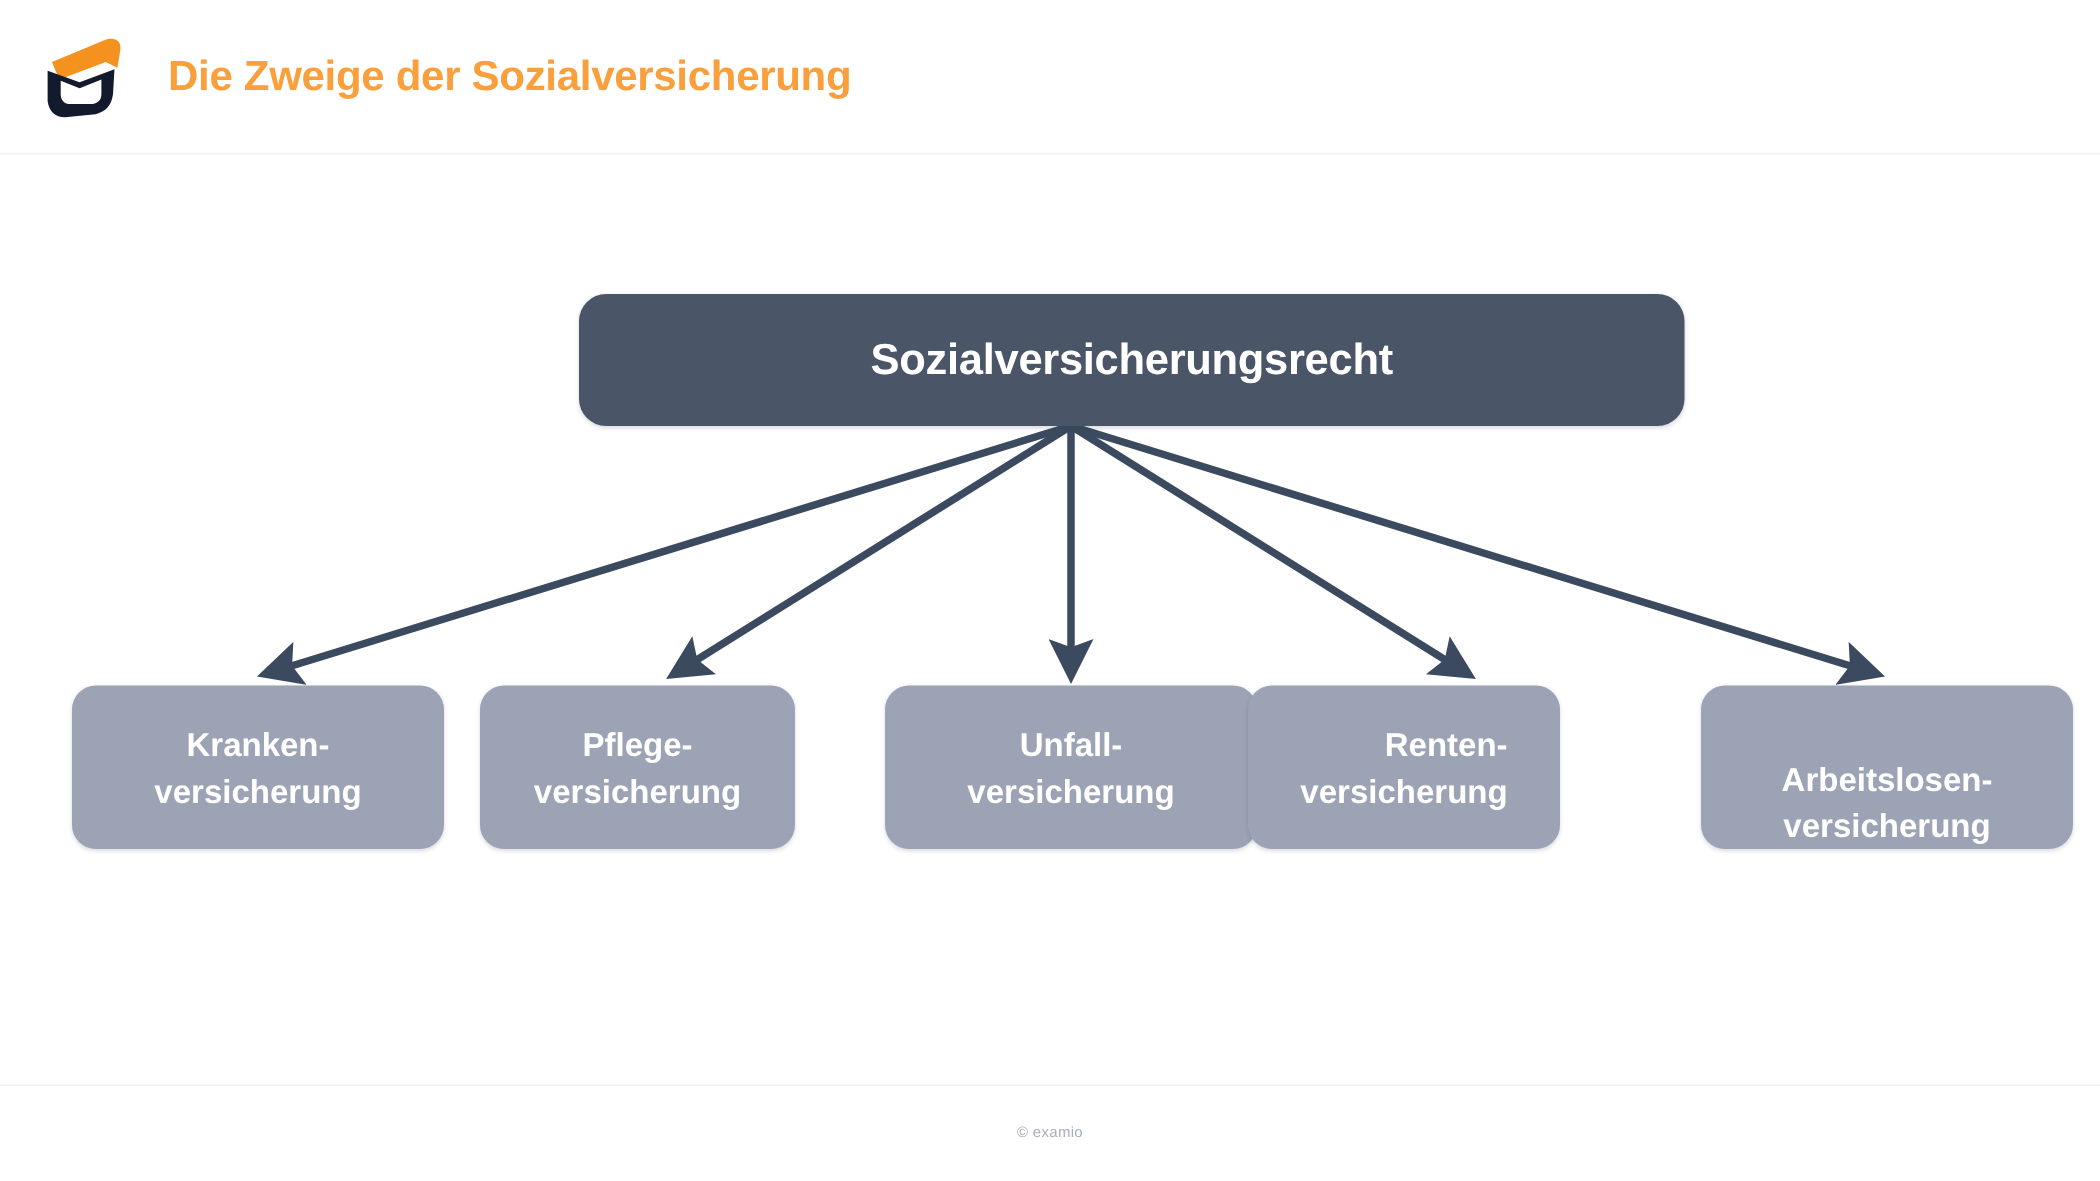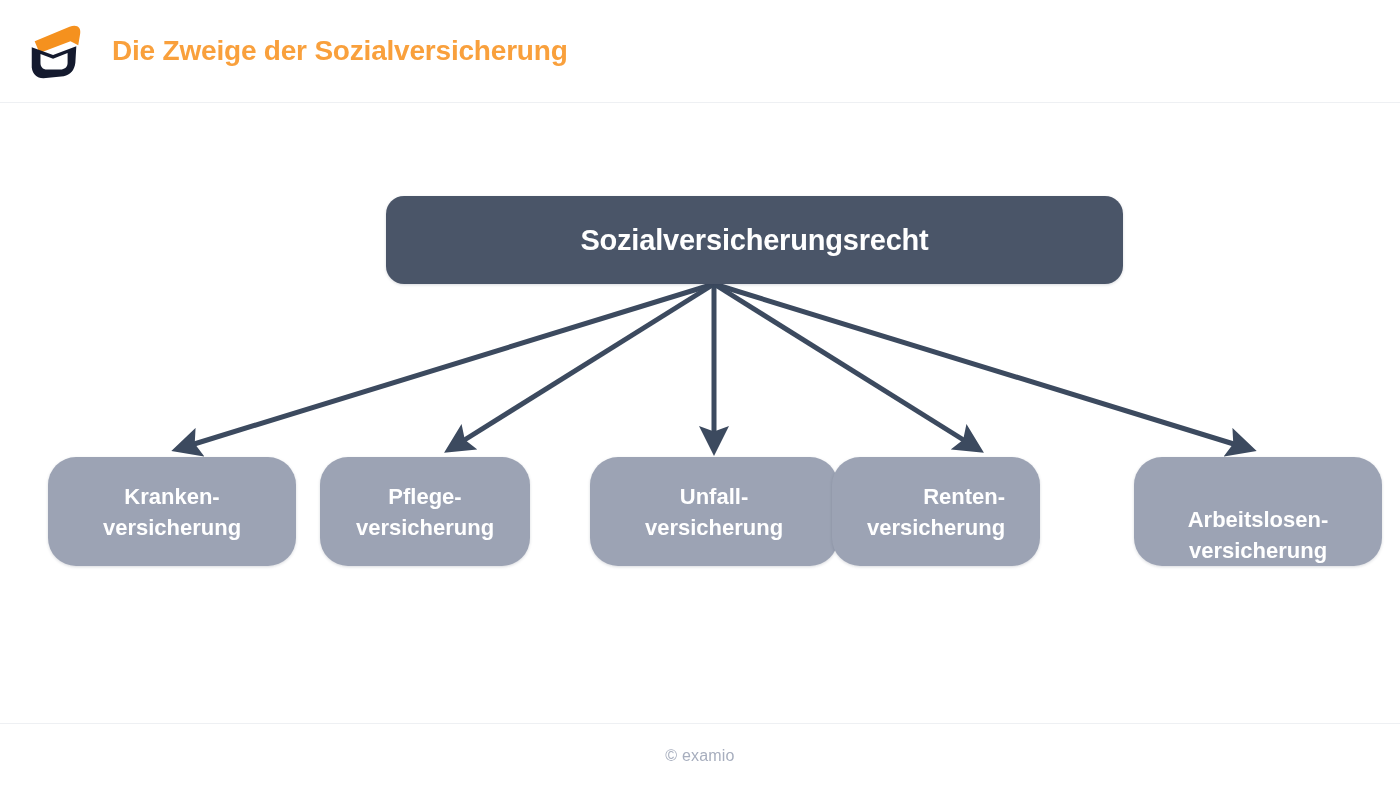--- a/index.html
+++ b/index.html
@@ -87,21 +87,21 @@
     border-radius: 18px;
     margin-left: 44px;
   }
 
   .node-child {
     top: 354px;
     height: 109px;
     background: #9CA3B4;
     font-size: 22px;
     line-height: 31px;
-    border-radius: 28px;
+    border-radius: 16px;
     padding: 0 8px;
   }
 
   .child-1 { left: 48px;   width: 248px; }
   .child-2 { left: 320px;  width: 210px; }
   .child-3 { left: 590px;  width: 248px; }
   .child-4 { left: 832px;  width: 208px; text-align: right; }
   .child-5 { left: 1134px; width: 248px; align-items: flex-end; }
 
   .node-child .label-line { display: block; }
@@ -113,21 +113,21 @@
     width: 1400px;
     height: 64px;
     border-top: 1px solid #eef0f3;
     display: flex;
     align-items: center;
     justify-content: center;
     background: #ffffff;
   }
 
   .footer-text {
-    font-size: 16px;
+    font-size: 10px;
     color: #A7AEBE;
     letter-spacing: 0.2px;
   }
 </style>
 </head>
 <body>
 
 <div class="page">
 
   <div class="header">

